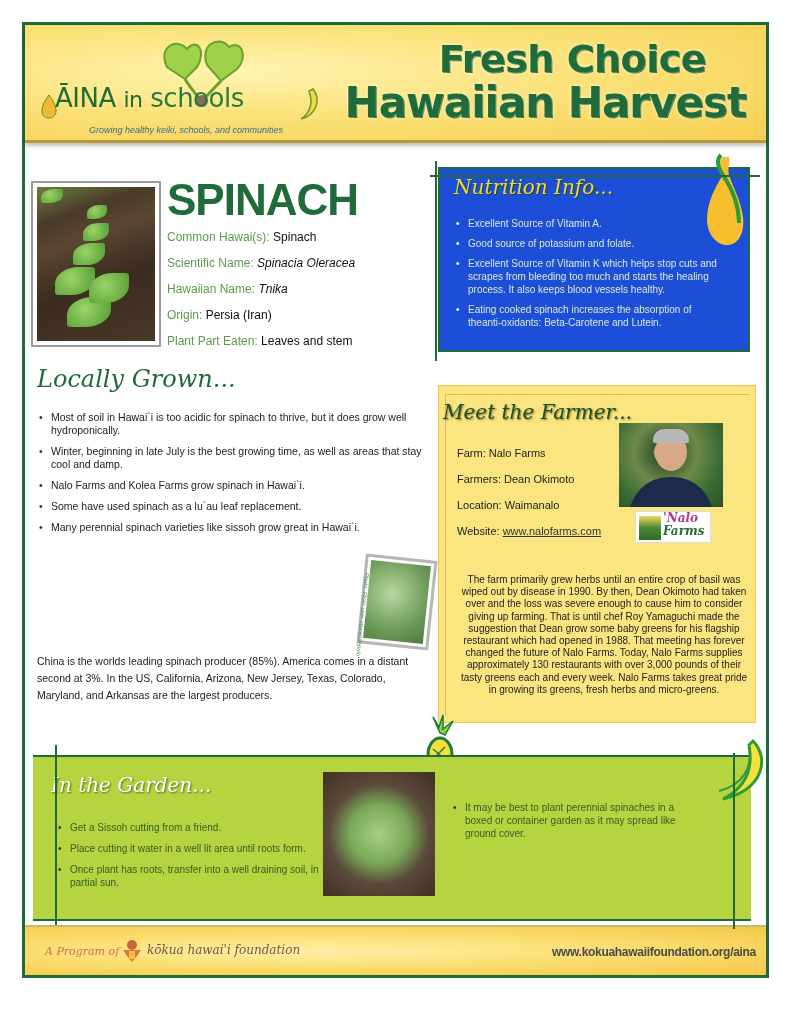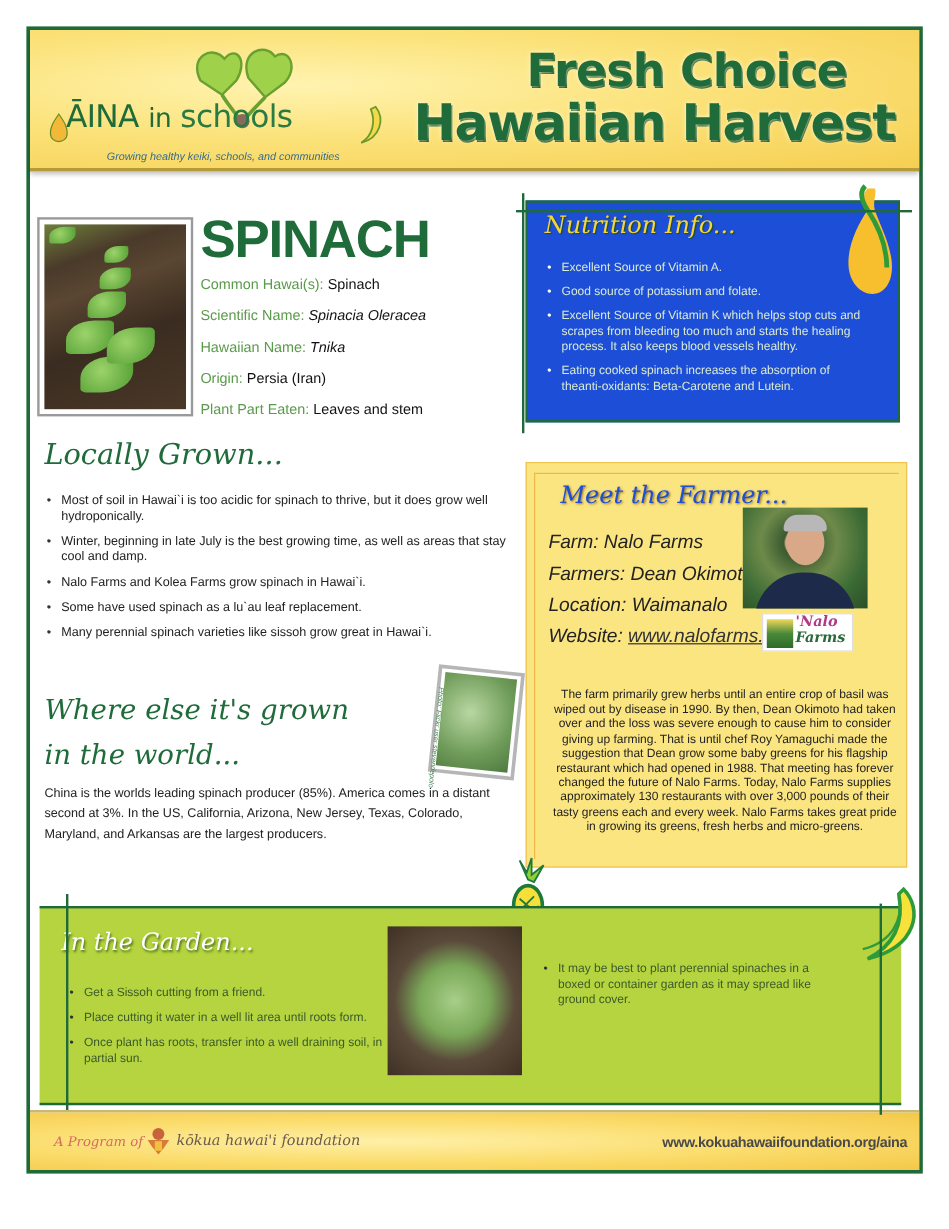--- a/index.html
+++ b/index.html
@@ -57,22 +57,22 @@
   .nutrition { position: absolute; left: 413px; top: 142px; width: 312px; height: 185px; background: #1d4ed8; border: 2px solid #1e6a3a; }
   .nutrition h2 { position: absolute; left: 14px; top: 6px; font-size: 20px; color: #f4d63a; font-family: "DejaVu Serif", serif; font-style: italic; font-weight: normal; text-shadow: 1px 1px 1px #1d4d20; }
   .nutrition .list { position: absolute; left: 14px; top: 48px; width: 270px; color: #d9ead2; font-size: 10px; }
   .nutrition .list li::before { color: #ffffff; }
   .nutrition .list li { margin-bottom: 7px; }
   .pear-big { position: absolute; left: 676px; top: 128px; }
 
   
   .farmer { position: absolute; left: 413px; top: 360px; width: 318px; height: 338px; background: #fbe580; border: 1px solid #f0c24e; }
   .farmer-inner { position: absolute; left: 6px; top: 8px; right: 6px; bottom: 6px; border-left: 1px solid #f0b84a; border-top: 1px solid #f0b84a; }
-  .farmer h2 { position: absolute; left: 28px; top: 14px; font-size: 20px; color: #1d4ed8; font-family: "DejaVu Serif", serif; font-style: italic; font-weight: normal; text-shadow: 1px 1px 2px #8a6a20; }
-  .farmer-facts { position: absolute; left: 18px; top: 60px; font-size: 16px; color: #222; font-style: italic; }
+  .farmer h2 { position: absolute; left: 4px; top: 14px; font-size: 20px; color: #14532d; font-family: "DejaVu Serif", serif; font-style: italic; font-weight: normal; text-shadow: 1px 1px 2px #8a6a20; }
+  .farmer-facts { position: absolute; left: 18px; top: 60px; font-size: 11px; color: #222; }
   .farmer-facts div { height: 26px; line-height: 14px; }
   .farmer-facts a { color: #333; text-decoration: underline; }
   .farmer-photo { position: absolute; left: 180px; top: 37px; width: 104px; height: 84px; background: radial-gradient(circle at 45% 35%, #e7c2a0 0%, #d5a888 14%, #3a5a30 16%, #6e8a4a 40%, #3b6b34 70%, #2d4e28 100%); overflow: hidden; }
   .farmer-photo .shirt { position: absolute; left: 10px; bottom: -10px; width: 84px; height: 40px; border-radius: 40px 40px 0 0; background: #1e2a4a; }
   .farmer-photo .head { position: absolute; left: 36px; top: 10px; width: 32px; height: 38px; border-radius: 50%; background: #d9a888; }
   .farmer-photo .hair { position: absolute; left: 34px; top: 6px; width: 36px; height: 14px; border-radius: 18px 18px 4px 4px; background: #b8b8b8; }
   .nalo-logo { position: absolute; left: 196px; top: 125px; width: 76px; height: 32px; background: #fff; border: 1px solid #ddd; }
   .nalo-logo .mtn { position: absolute; left: 3px; top: 4px; width: 22px; height: 24px; background: linear-gradient(#f0d85a 0%, #4a8a3a 50%, #2e6a2a 100%); }
   .nalo-logo .t { position: absolute; left: 27px; top: 0; font-family: "DejaVu Serif", serif; font-weight: bold; font-style: italic; font-size: 12px; line-height: 13px; }
   .nalo-logo .t1 { color: #b03a8a; }
@@ -171,24 +171,20 @@
 
   <div class="locally script">Locally Grown...</div>
   <ul class="list locally-list">
     <li>Most of soil in Hawai`i is too acidic for spinach to thrive, but it does grow well hydroponically.</li>
     <li>Winter, beginning in late July is the best growing time, as well as areas that stay cool and damp.</li>
     <li>Nalo Farms and Kolea Farms grow spinach in Hawai`i.</li>
     <li>Some have used spinach as a lu`au leaf replacement.</li>
     <li>Many perennial spinach varieties like sissoh grow great in Hawai`i.</li>
   </ul>
 
-  <div class="where script">
-    <div>Where else it's grown</div>
-    <div>in the world...</div>
-  </div>
   <div class="tilt-photo">
       <div class="img"></div>
     </div>
   <div class="photo-credit">Photo: Flickr user stevendepolo</div>
   <div class="where-text">China is the worlds leading spinach producer (85%).  America comes in a distant second at 3%.  In the US, California, Arizona, New Jersey, Texas, Colorado, Maryland, and Arkansas are the largest producers.</div>
 
   <div class="farmer">
     <div class="farmer-inner"></div>
     <h2>Meet the Farmer...</h2>
     <div class="farmer-facts">

